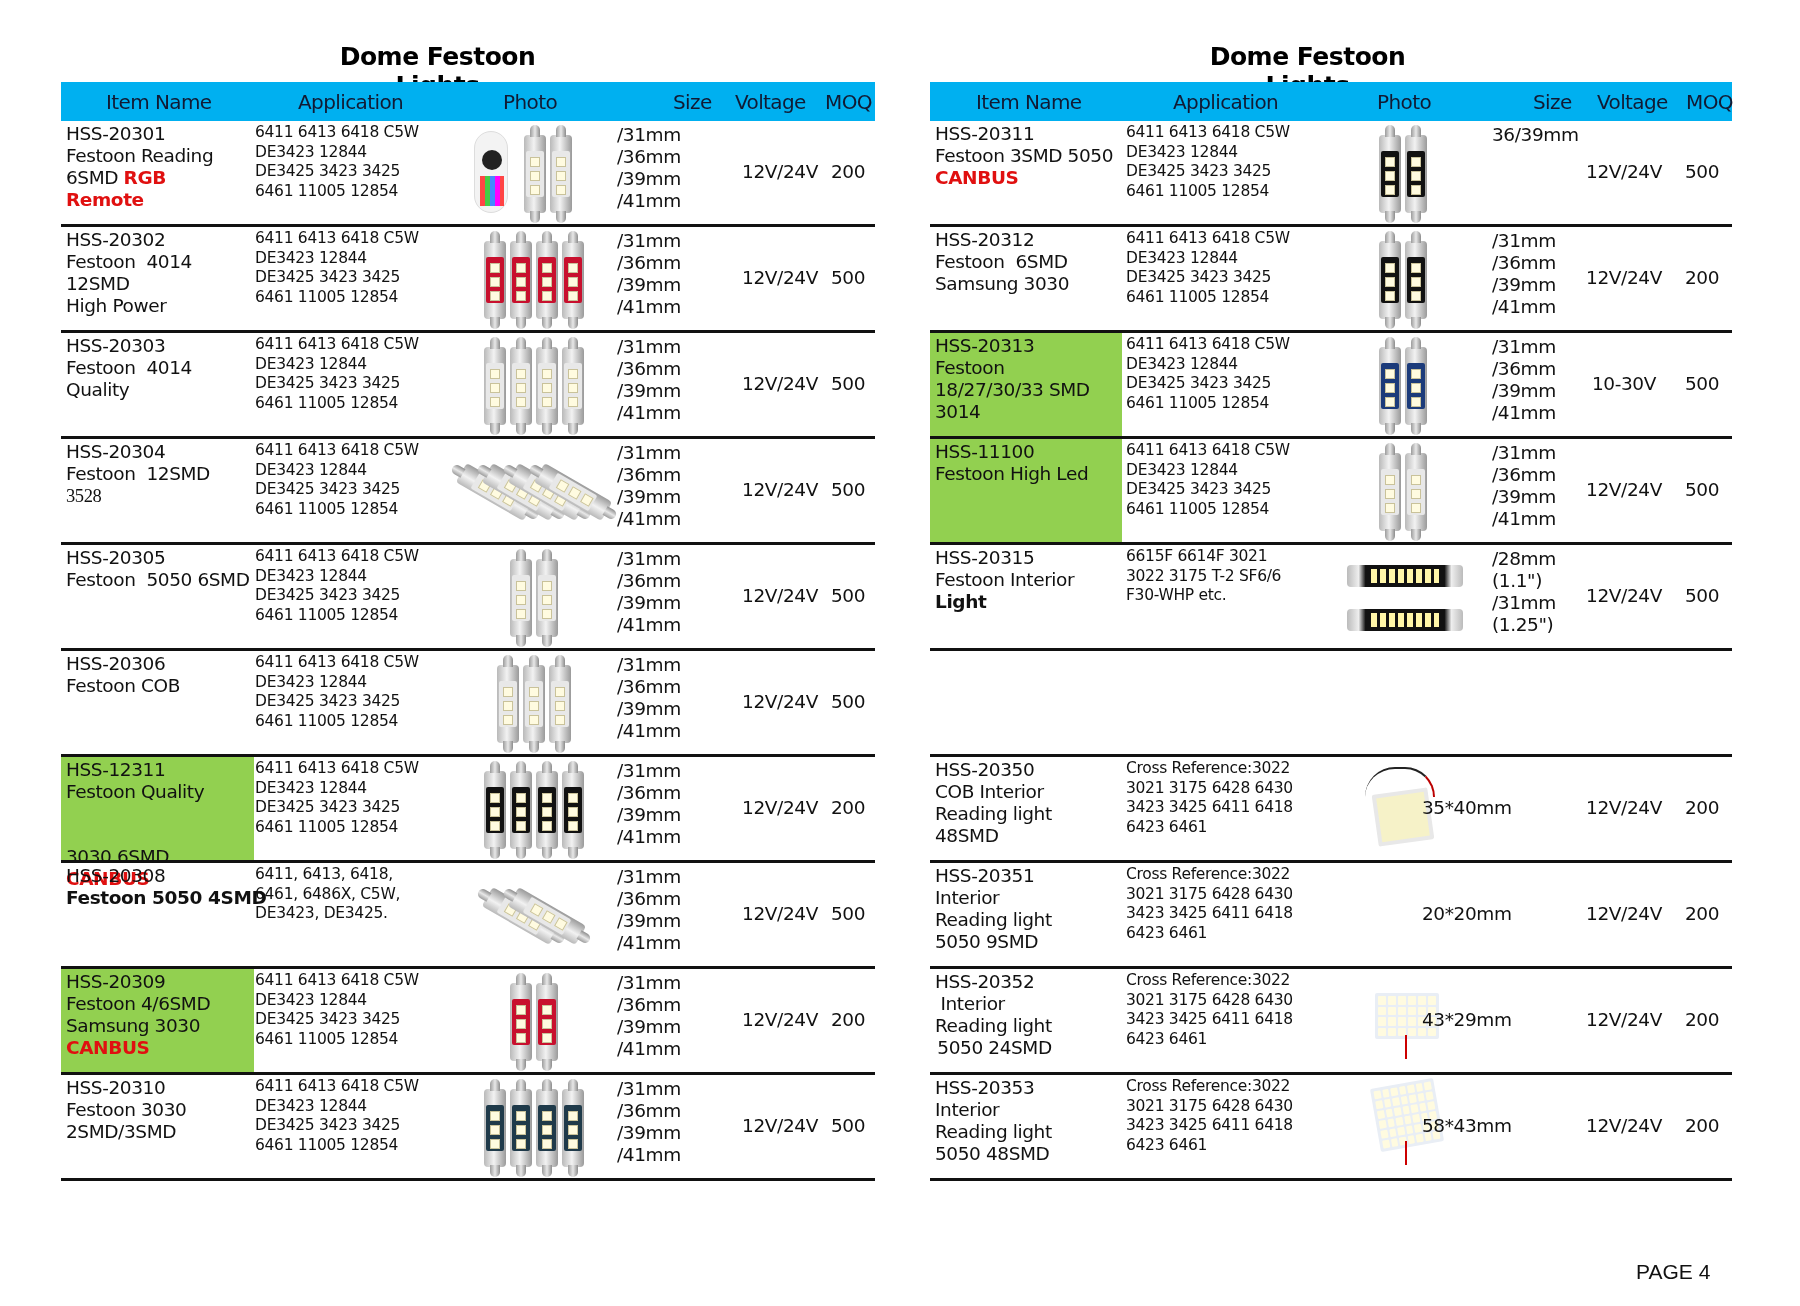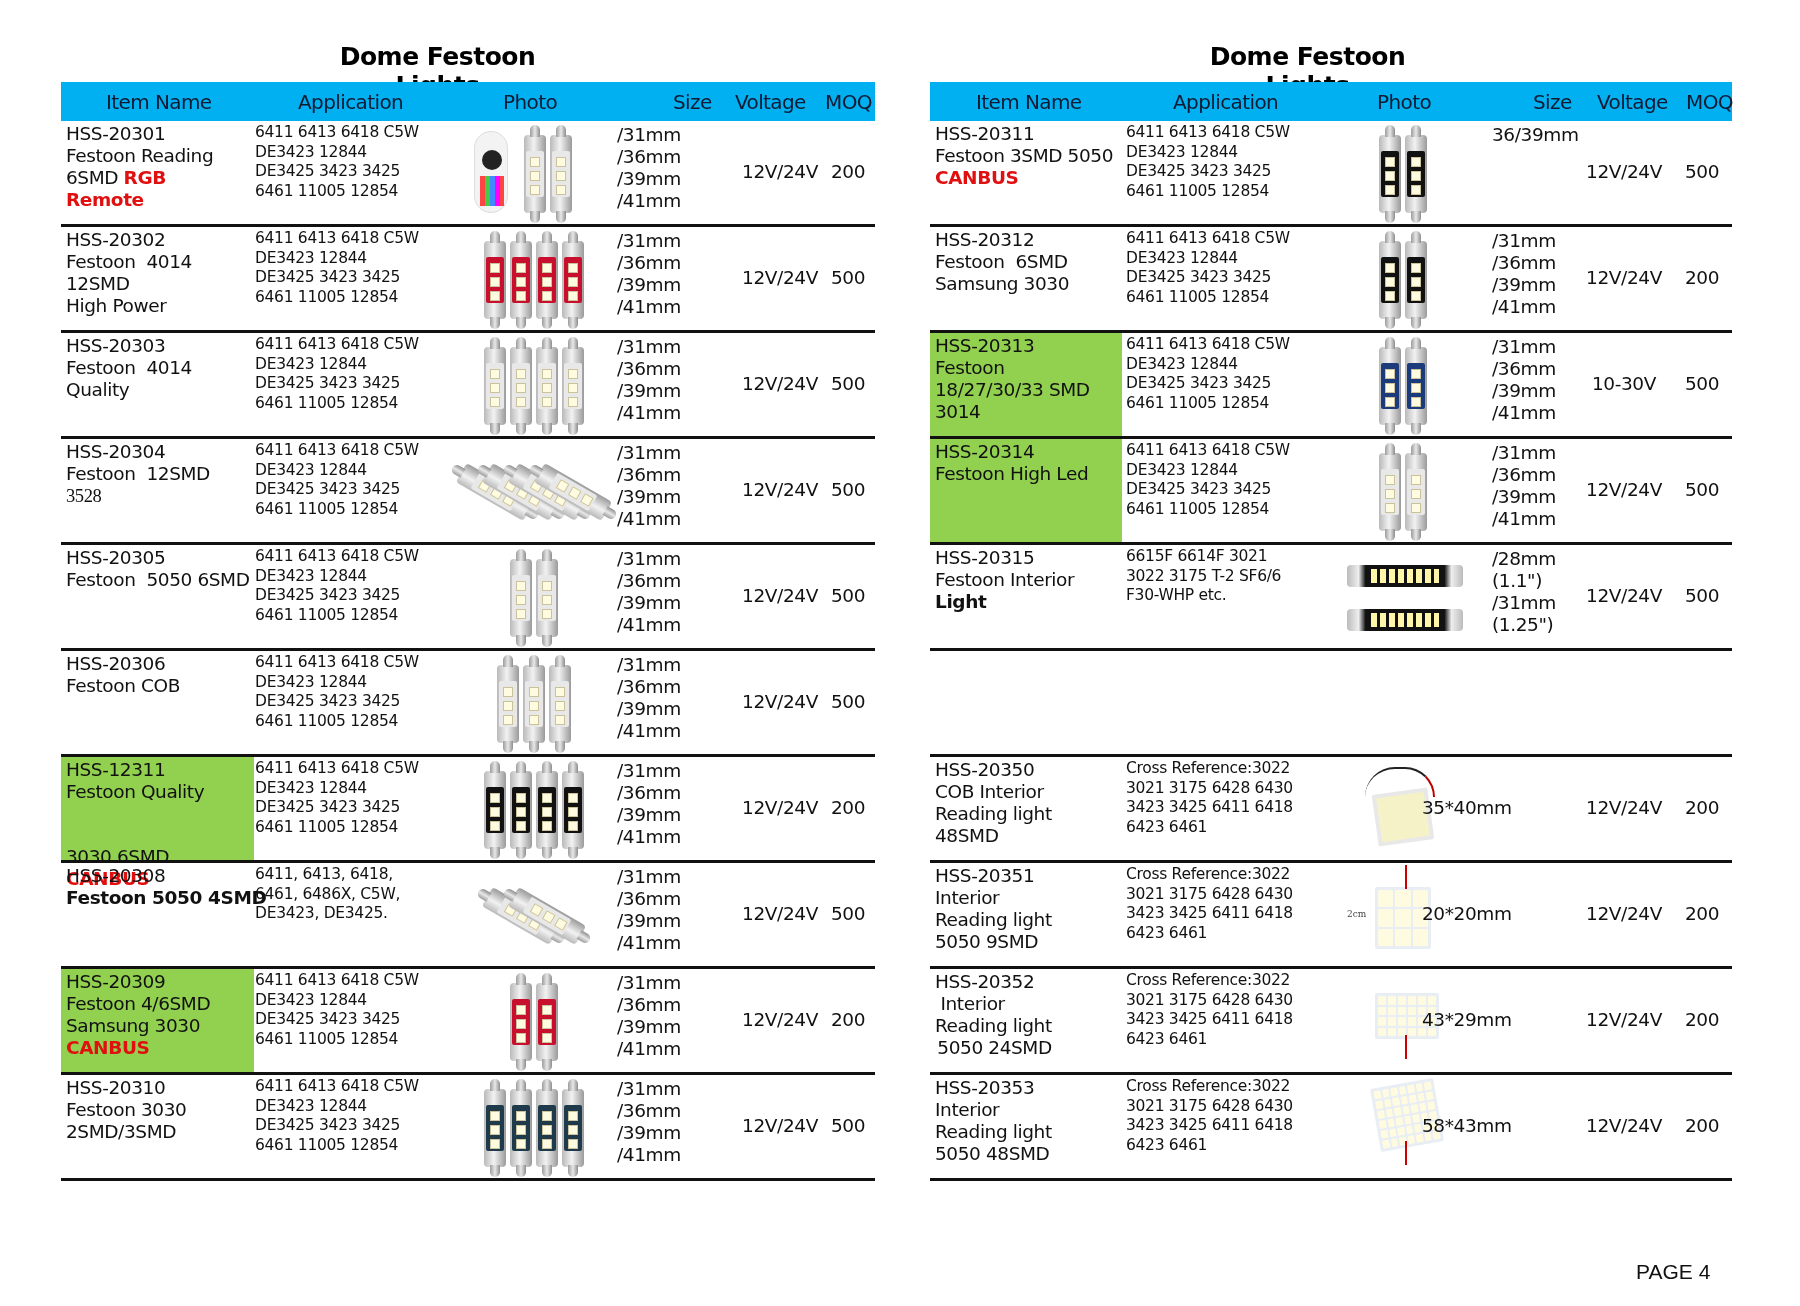--- a/index.html
+++ b/index.html
@@ -672,21 +672,21 @@
           <div>/36mm</div>
           <div>/39mm</div>
           <div>/41mm</div>
         </div>
         <div class="mid-text" style="left: 648px; width: 92px; text-align: center; top: 40px;">10-30V</div>
         <div class="mid-text" style="left: 742px; width: 60px; text-align: center; top: 40px;">500</div>
       </div>
       <div class="row" style="top: 357px; width: 802px;">
         <div class="cell green" style="left: 0px; width: 192px;">
           <div class="item-text">
-            <div>HSS-20314</div>
+            <div>HSS-11100</div>
             <div style="white-space: pre;"><span>Festoon High Led</span></div>
           </div>
         </div>
         <div class="app-text" style="left: 196px;">
           <div>6411 6413 6418 C5W</div>
           <div>DE3423 12844</div>
           <div>DE3425 3423 3425</div>
           <div>6461 11005 12854</div>
         </div>
         <div class="photo" style="left: 390px; width: 170px;">
@@ -777,35 +777,20 @@
             <div style="white-space: pre;"><span>Interior</span></div>
             <div style="white-space: pre;"><span>Reading light</span></div>
             <div style="white-space: pre;"><span>5050 9SMD</span></div>
           </div>
         </div>
         <div class="app-text" style="left: 196px;">
           <div>Cross Reference:3022</div>
           <div>3021 3175 6428 6430</div>
           <div>3423 3425 6411 6418</div>
           <div>6423 6461</div>
-        </div>
-        <div class="photo" style="left: 390px; width: 170px;">
-          <div class="pcb" style="left:55px;top:18px;width:56px;height:62px;background:#e9eef5;display:grid;grid-template-columns:repeat(3,1fr);gap:2px;padding:3px;">
-            <div style="background:#fffbe0;border-radius:1px"></div>
-            <div style="background:#fffbe0;border-radius:1px"></div>
-            <div style="background:#fffbe0;border-radius:1px"></div>
-            <div style="background:#fffbe0;border-radius:1px"></div>
-            <div style="background:#fffbe0;border-radius:1px"></div>
-            <div style="background:#fffbe0;border-radius:1px"></div>
-            <div style="background:#fffbe0;border-radius:1px"></div>
-            <div style="background:#fffbe0;border-radius:1px"></div>
-            <div style="background:#fffbe0;border-radius:1px"></div>
-          </div>
-          <div style="position:absolute;left:85px;top:-4px;width:2px;height:24px;background:#c00"></div>
-          <span style="position: absolute; left: 27px; top: 40px; font-family: &quot;DejaVu Serif&quot;, serif; font-size: 9px; color: rgb(68, 68, 68);">2cm</span>
         </div>
         <div class="mid-text" style="left: 492px; top: 40px;">
           <div>20*20mm</div>
         </div>
         <div class="mid-text" style="left: 648px; width: 92px; text-align: center; top: 40px;">12V/24V</div>
         <div class="mid-text" style="left: 742px; width: 60px; text-align: center; top: 40px;">200</div>
       </div>
       <div class="row" style="top: 887px; width: 802px;">
         <div class="cell" style="left: 0px; width: 192px;">
           <div class="item-text">

